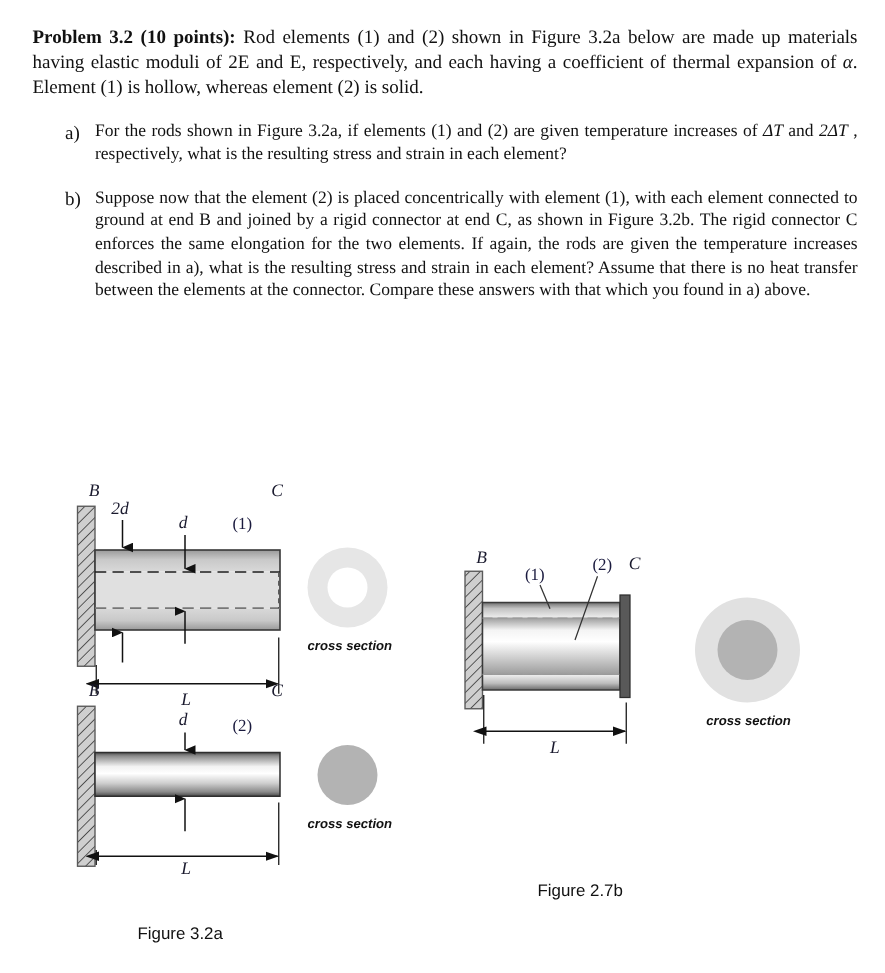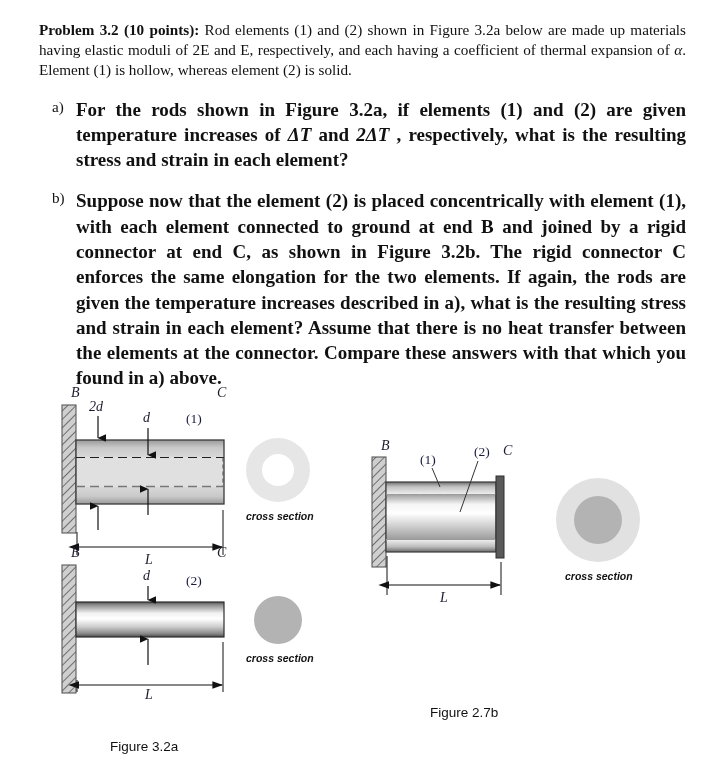--- a/index.html
+++ b/index.html
@@ -19,45 +19,44 @@
   #text-block {
     position: absolute;
     left: 26px; top: 20px;
     width: 660px;
   }
   .para {
     font-size: 15.2px;
     line-height: 1.33;
     text-align: justify;
     text-justify: inter-word;
-    margin: 0 0 0 13px;
+    margin: 0 0 0 0;
   }
   #problem-intro { margin-bottom: 16px; }
   .bold { font-weight: bold; }
   .ital { font-style: italic; }
 
   
   .qitem {
     display: flex;
     margin-left: 26px;
     margin-bottom: 16px;
   }
   .qmark {
     flex: 0 0 auto;
     width: 24px;
     font-size: 15.2px;
     line-height: 1.33;
   }
   .qbody {
     flex: 1 1 auto;
-    font-size: 19px;
+    font-size: 14px;
     line-height: 1.33;
     text-align: justify;
     text-justify: inter-word;
-    font-weight: bold;
   }
 
   
   #figures {
     position: absolute;
     left: 0; top: 380px;
     width: 708px; height: 398px;
   }
   .fig-caption {
     position: absolute;

